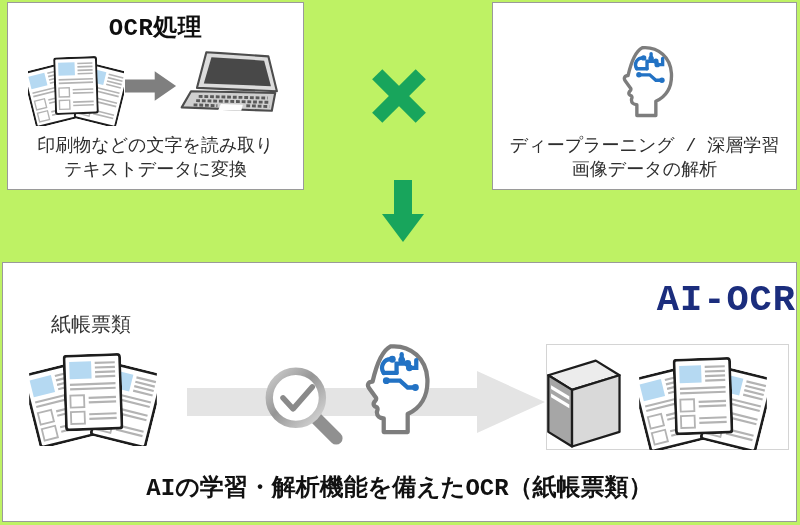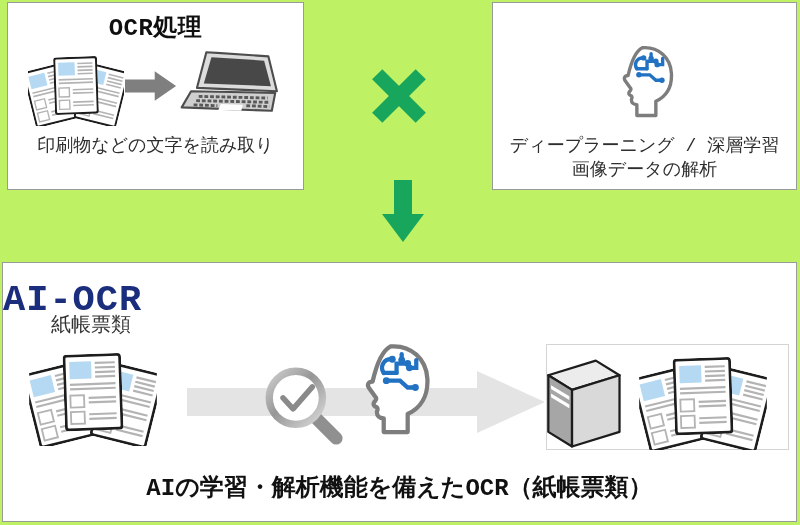--- a/index.html
+++ b/index.html
@@ -11,21 +11,21 @@
   .box{position:absolute;background:#fff;border:1px solid #9a9a9a;box-sizing:border-box;}
   .box-title{
     position:absolute;left:0;right:0;top:8px;text-align:center;
     font-size:24px;font-weight:700;color:#0f0f0f;letter-spacing:.5px;
   }
   .box-caption{
     position:absolute;left:0;right:0;text-align:center;
     font-size:18px;line-height:24px;color:#2e2e2e;
   }
   .big-title{
-    position:absolute;left:0;right:0;top:16px;text-align:left;
+    position:absolute;left:0;right:0;top:16px;text-align:right;
     font-size:37px;font-weight:700;color:#1b2d7d;letter-spacing:1px;
   }
   .flow-label{position:absolute;font-size:20px;color:#333;}
   .bottom-caption{
     position:absolute;left:0;right:0;top:208px;text-align:center;
     font-size:24px;font-weight:700;color:#111;
   }
   .faint-rect{position:absolute;border:1px solid #d4d4d4;box-sizing:border-box;}
   svg{display:block;overflow:visible;}
 </style>
@@ -125,20 +125,21 @@
     <svg class="abs" style="left:20px;top:52px;width:96px;height:72px;" viewBox="0 0 140 102">
         <use href="#sym-docstack"></use>
       </svg>
     <svg class="abs" style="left:117px;top:67px;width:52px;height:32px;" viewBox="0 0 56 34">
       <polygon points="0,10 32,10 32,1 55,17 32,33 32,24 0,24" fill="#7f7f7f"></polygon>
     </svg>
     <svg class="abs" style="left:172px;top:48px;width:102px;height:72px;" viewBox="0 0 120 84">
         <use href="#sym-laptop"></use>
       </svg>
     <div class="box-caption" style="top:131px;">印刷物などの文字を読み取り</div>
+    <div class="box-caption" style="top:155px;">テキストデータに変換</div>
   </div>
 
   <svg class="abs" style="left:374px;top:70px;width:50px;height:52px;" viewBox="0 0 52 52">
     <g fill="#18a55c" transform="rotate(45 26 26)">
       <rect x="18.5" y="-6" width="15" height="64"></rect>
       <rect x="-6" y="18.5" width="64" height="15"></rect>
     </g>
   </svg>
 
   <div class="box" style="left:492px;top:2px;width:305px;height:188px;">

